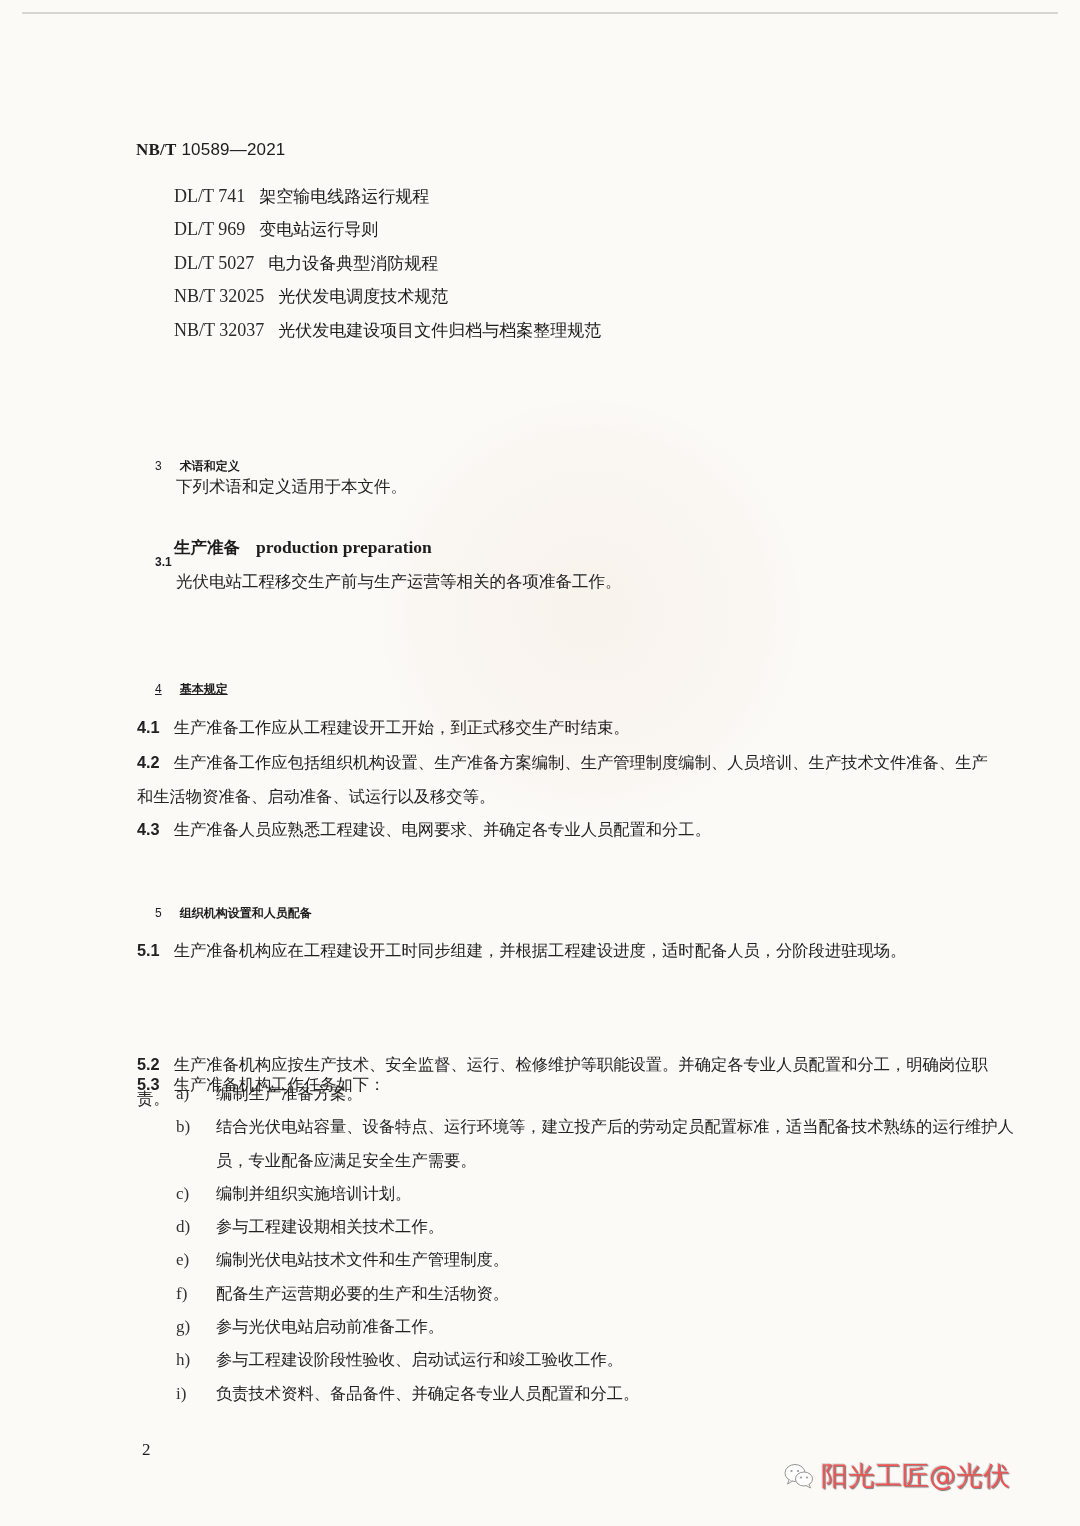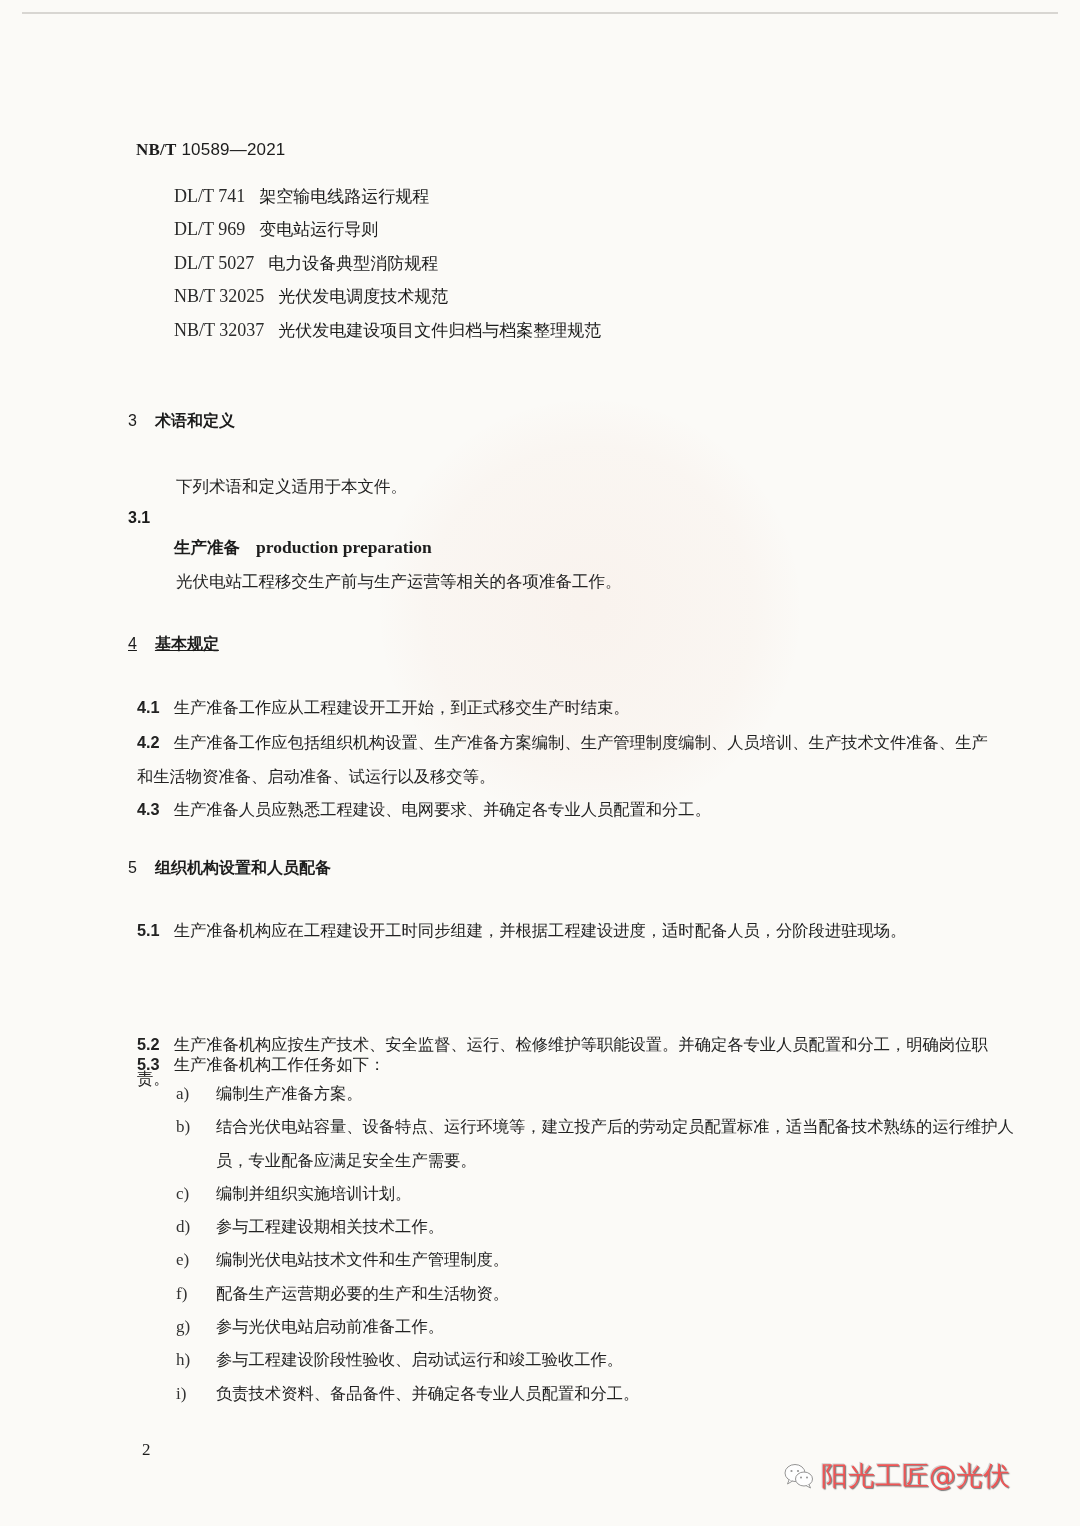--- a/index.html
+++ b/index.html
@@ -28,36 +28,37 @@
     .ref-list { position: absolute; left: 174px; top: 180px; }
     .ref-item {
       height: 33.4px; line-height: 33.4px;
       font-family: "Liberation Serif", "DejaVu Serif", serif;
       font-size: 17px; white-space: nowrap;
     }
     .ref-code { font-family: "Liberation Serif", serif; font-size: 18px; color: #2a2a2a; margin-top: 8px; }
     .ref-title { margin-left: 14px; font-family: "DejaVu Serif", serif; }
 
     .sec-heading {
-      position: absolute; left: 128px;
+      position: absolute; left: 155px;
       font-family: "DejaVu Sans", sans-serif;
-      font-size: 16px; font-weight: bold;
+      font-size: 12px; font-weight: bold; margin-top: 47px;
     }
     .sec-heading .num { font-family: "Liberation Sans", sans-serif; font-weight: normal; margin-right: 18px; }
     .para {
       position: absolute;
       font-family: "DejaVu Serif", serif;
       font-size: 16.5px; line-height: 34px;
       color: #222;
     }
     .clause {
       position: absolute; left: 137px; width: 860px;
       font-family: "DejaVu Sans", sans-serif;
       font-size: 16.3px; line-height: 34px;
       color: #222;
+      margin-top: 20px;
     }
     .clause .num {
       font-family: "Liberation Sans", sans-serif; font-weight: bold;
       display: inline-block; margin-right: 14px;
     }
     .term-line {
       position: absolute; left: 174px; top: 537px;
       font-size: 16.5px;
     }
     .term-zh { font-family: "DejaVu Sans", sans-serif; font-weight: bold; margin-top: 40px; }

